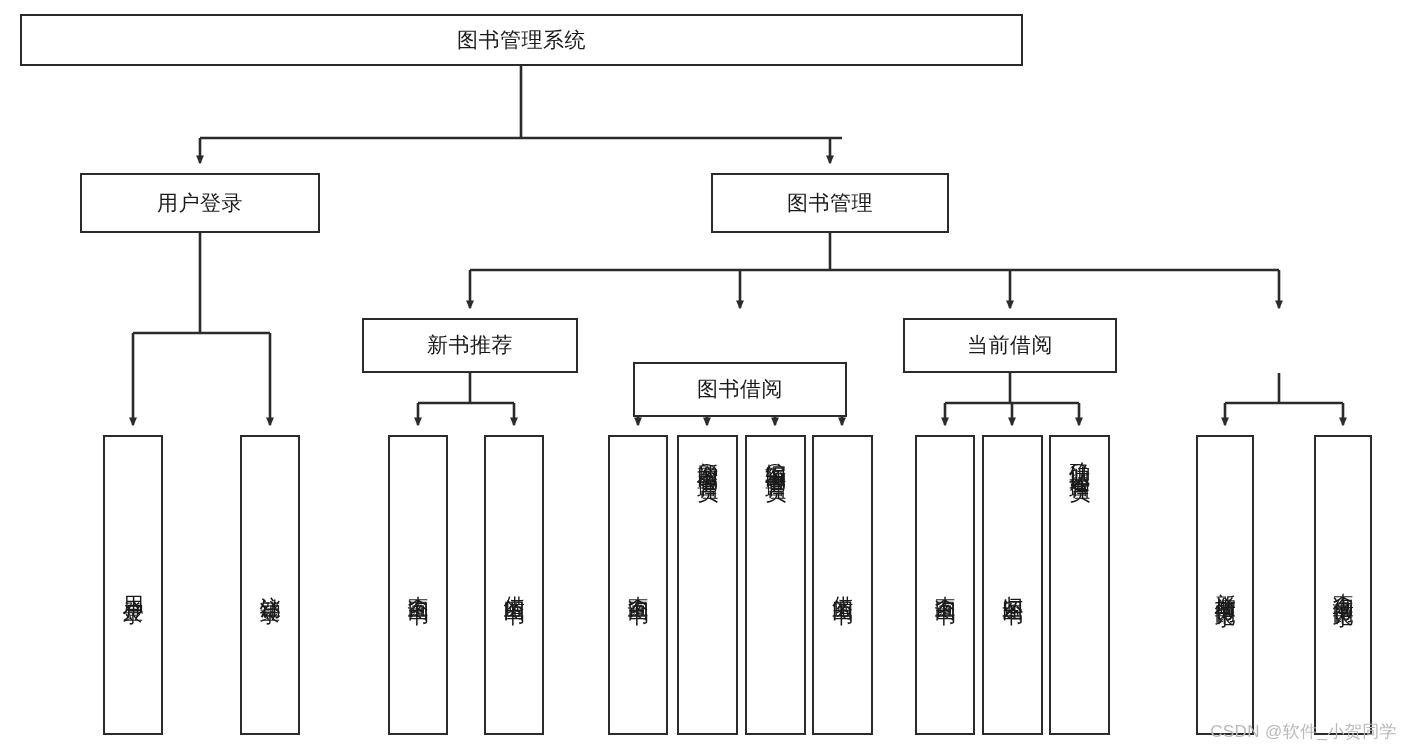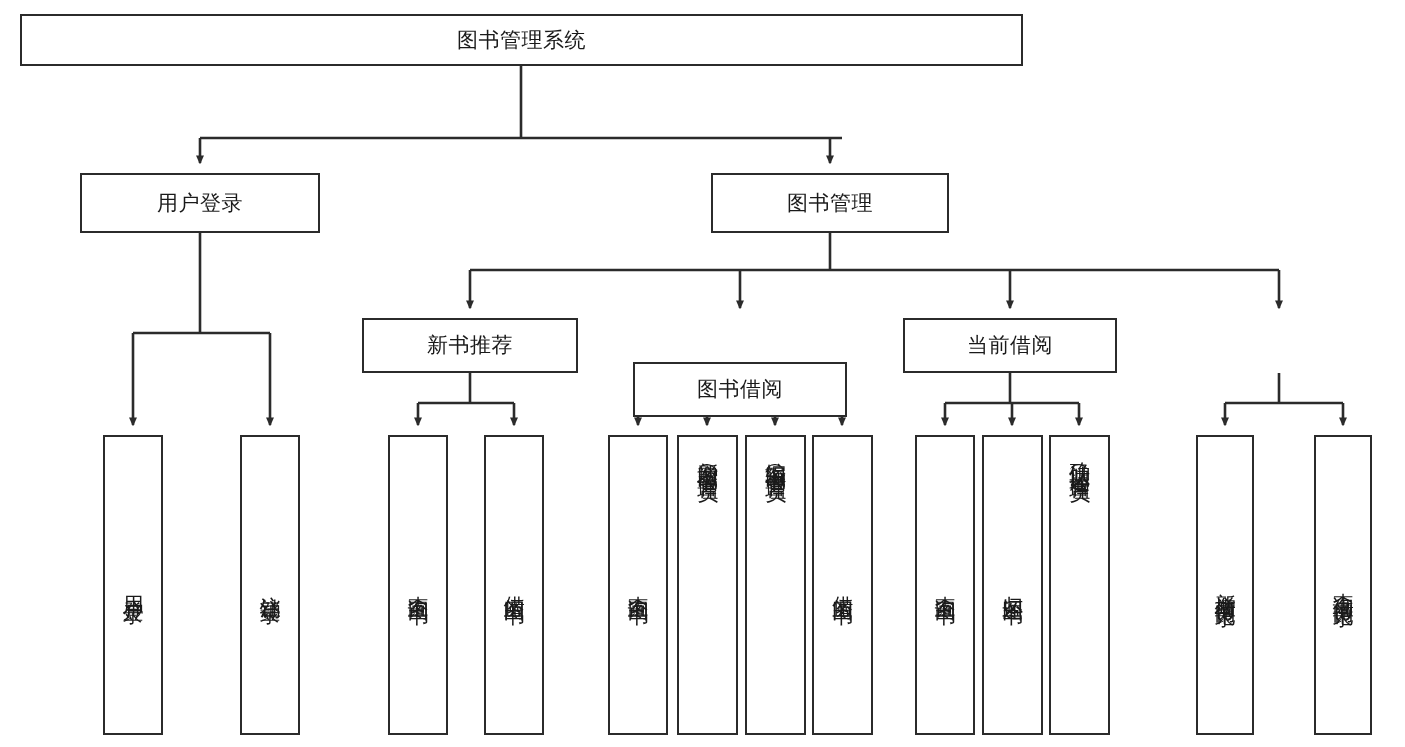--- a/index.html
+++ b/index.html
@@ -186,14 +186,15 @@
   <div class="node vert" style="left:1049px; top:435px; width:61px; height:300px;">
     <span class="node-label">确认归还（管理员）</span>
   </div>
   <div class="node vert center-text" style="left:1196px; top:435px; width:58px; height:300px;">
     <span class="node-label">新增借阅记录</span>
   </div>
   <div class="node vert center-text" style="left:1314px; top:435px; width:58px; height:300px;">
     <span class="node-label">查询借阅记录</span>
   </div>
 
+  <div id="watermark">CSDN @软件_小贺同学</div>
 
 </div>
 
 </body></html>

